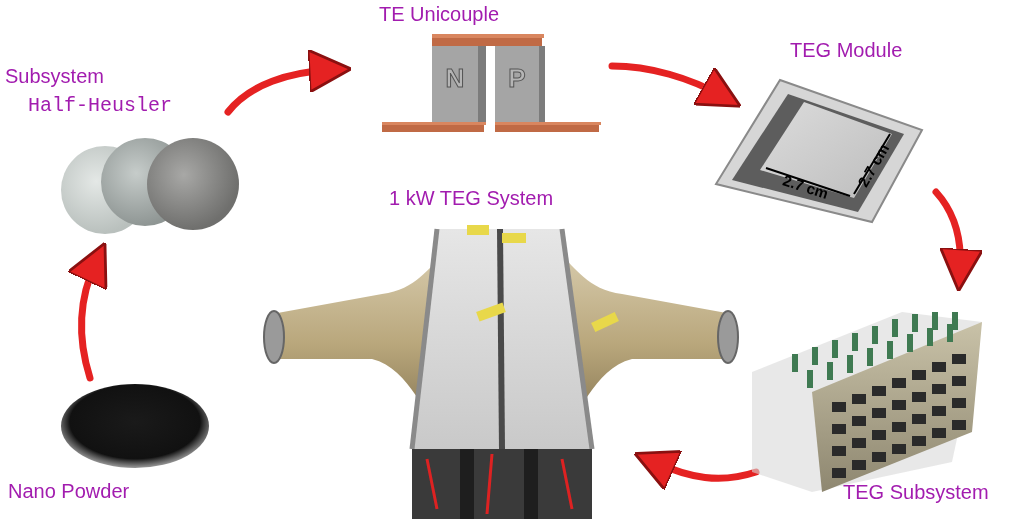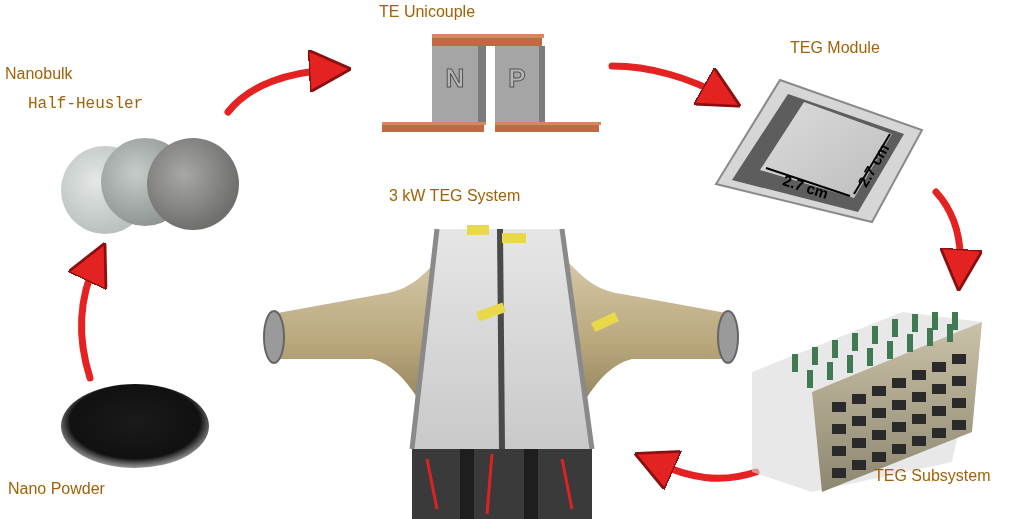--- a/index.html
+++ b/index.html
@@ -1,18 +1,18 @@
 <!DOCTYPE html>
 <html><head>
 <meta charset="utf-8">
 <style>
   html, body { margin: 0; padding: 0; background: #ffffff; }
   body { width: 1025px; height: 519px; position: relative; overflow: hidden;
          font-family: "Liberation Sans", sans-serif; color: #111; }
-  .label { position: absolute; font-size: 16px; line-height: 1; white-space: nowrap; color: #a16207; }
+  .label { position: absolute; font-size: 20px; line-height: 1; white-space: nowrap; color: #a21caf; }
   svg { position: absolute; overflow: visible; }
 </style>
 </head>
 <body>
 
 <svg width="1025" height="519" style="left:0;top:0;">
   <defs>
     <marker id="ah" markerWidth="6" markerHeight="6" refX="3" refY="3" orient="auto" markerUnits="strokeWidth">
       <path d="M0,0 L6,3 L0,6 Z" fill="#e52222" stroke="#8a1010" stroke-width="0.4"></path>
     </marker>
@@ -22,21 +22,21 @@
 
   <path d="M228,112 C250,84 290,72 330,70" fill="none" stroke="#e52222" stroke-width="7" stroke-linecap="round" marker-end="url(#ah)"></path>
 
   <path d="M612,66 C650,66 690,78 722,96" fill="none" stroke="#e52222" stroke-width="7" stroke-linecap="round" marker-end="url(#ah)"></path>
 
   <path d="M936,192 C956,214 962,240 960,270" fill="none" stroke="#e52222" stroke-width="7" stroke-linecap="round" marker-end="url(#ah)"></path>
 
   <path d="M756,472 C720,484 690,478 654,462" fill="none" stroke="#e52222" stroke-width="7" stroke-linecap="round" marker-end="url(#ah)"></path>
 </svg>
 
-<div class="label" style="left:5px;top:66px;">Nanobulk</div>
+<div class="label" style="left:5px;top:66px;">Subsystem</div>
 <div class="label" style="left:28px;top:96px;font-family:Liberation Mono, monospace;">Half-Heusler</div>
 <svg width="200" height="110" style="left:45px;top:128px;">
   <defs>
     <radialGradient id="d1" cx="40%" cy="40%" r="60%">
         <stop offset="0" stop-color="#e4e8e6"></stop>
         <stop offset="1" stop-color="#b9c0bd"></stop>
       </radialGradient>
     <radialGradient id="d2" cx="40%" cy="40%" r="60%">
         <stop offset="0" stop-color="#c6ccca"></stop>
         <stop offset="1" stop-color="#8f9694"></stop>
@@ -153,23 +153,23 @@
     <rect x="55" y="78" width="6" height="18"></rect>
       <rect x="75" y="70" width="6" height="18"></rect>
       <rect x="95" y="63" width="6" height="18"></rect>
       <rect x="115" y="56" width="6" height="18"></rect>
       <rect x="135" y="49" width="6" height="18"></rect>
       <rect x="155" y="42" width="6" height="18"></rect>
       <rect x="175" y="36" width="6" height="18"></rect>
       <rect x="195" y="32" width="6" height="18"></rect>
   </g>
 </svg>
-<div class="label" style="left:843px;top:468px;margin-left:31px;">TEG Subsystem</div>
-
-<div class="label" style="left:389px;top:188px;">3 kW TEG System</div>
+<div class="label" style="left:843px;top:482px;">TEG Subsystem</div>
+
+<div class="label" style="left:389px;top:188px;">1 kW TEG System</div>
 <svg width="480" height="300" style="left:262px;top:219px;">
   <defs>
     <linearGradient id="pipe" x1="0" y1="0" x2="0" y2="1">
         <stop offset="0" stop-color="#d8ccae"></stop>
         <stop offset="0.5" stop-color="#b9a77c"></stop>
         <stop offset="1" stop-color="#7e6e4c"></stop>
       </linearGradient>
     <linearGradient id="body" x1="0" y1="0" x2="0" y2="1">
         <stop offset="0" stop-color="#e6e6e6"></stop>
         <stop offset="1" stop-color="#c9c9c9"></stop>

